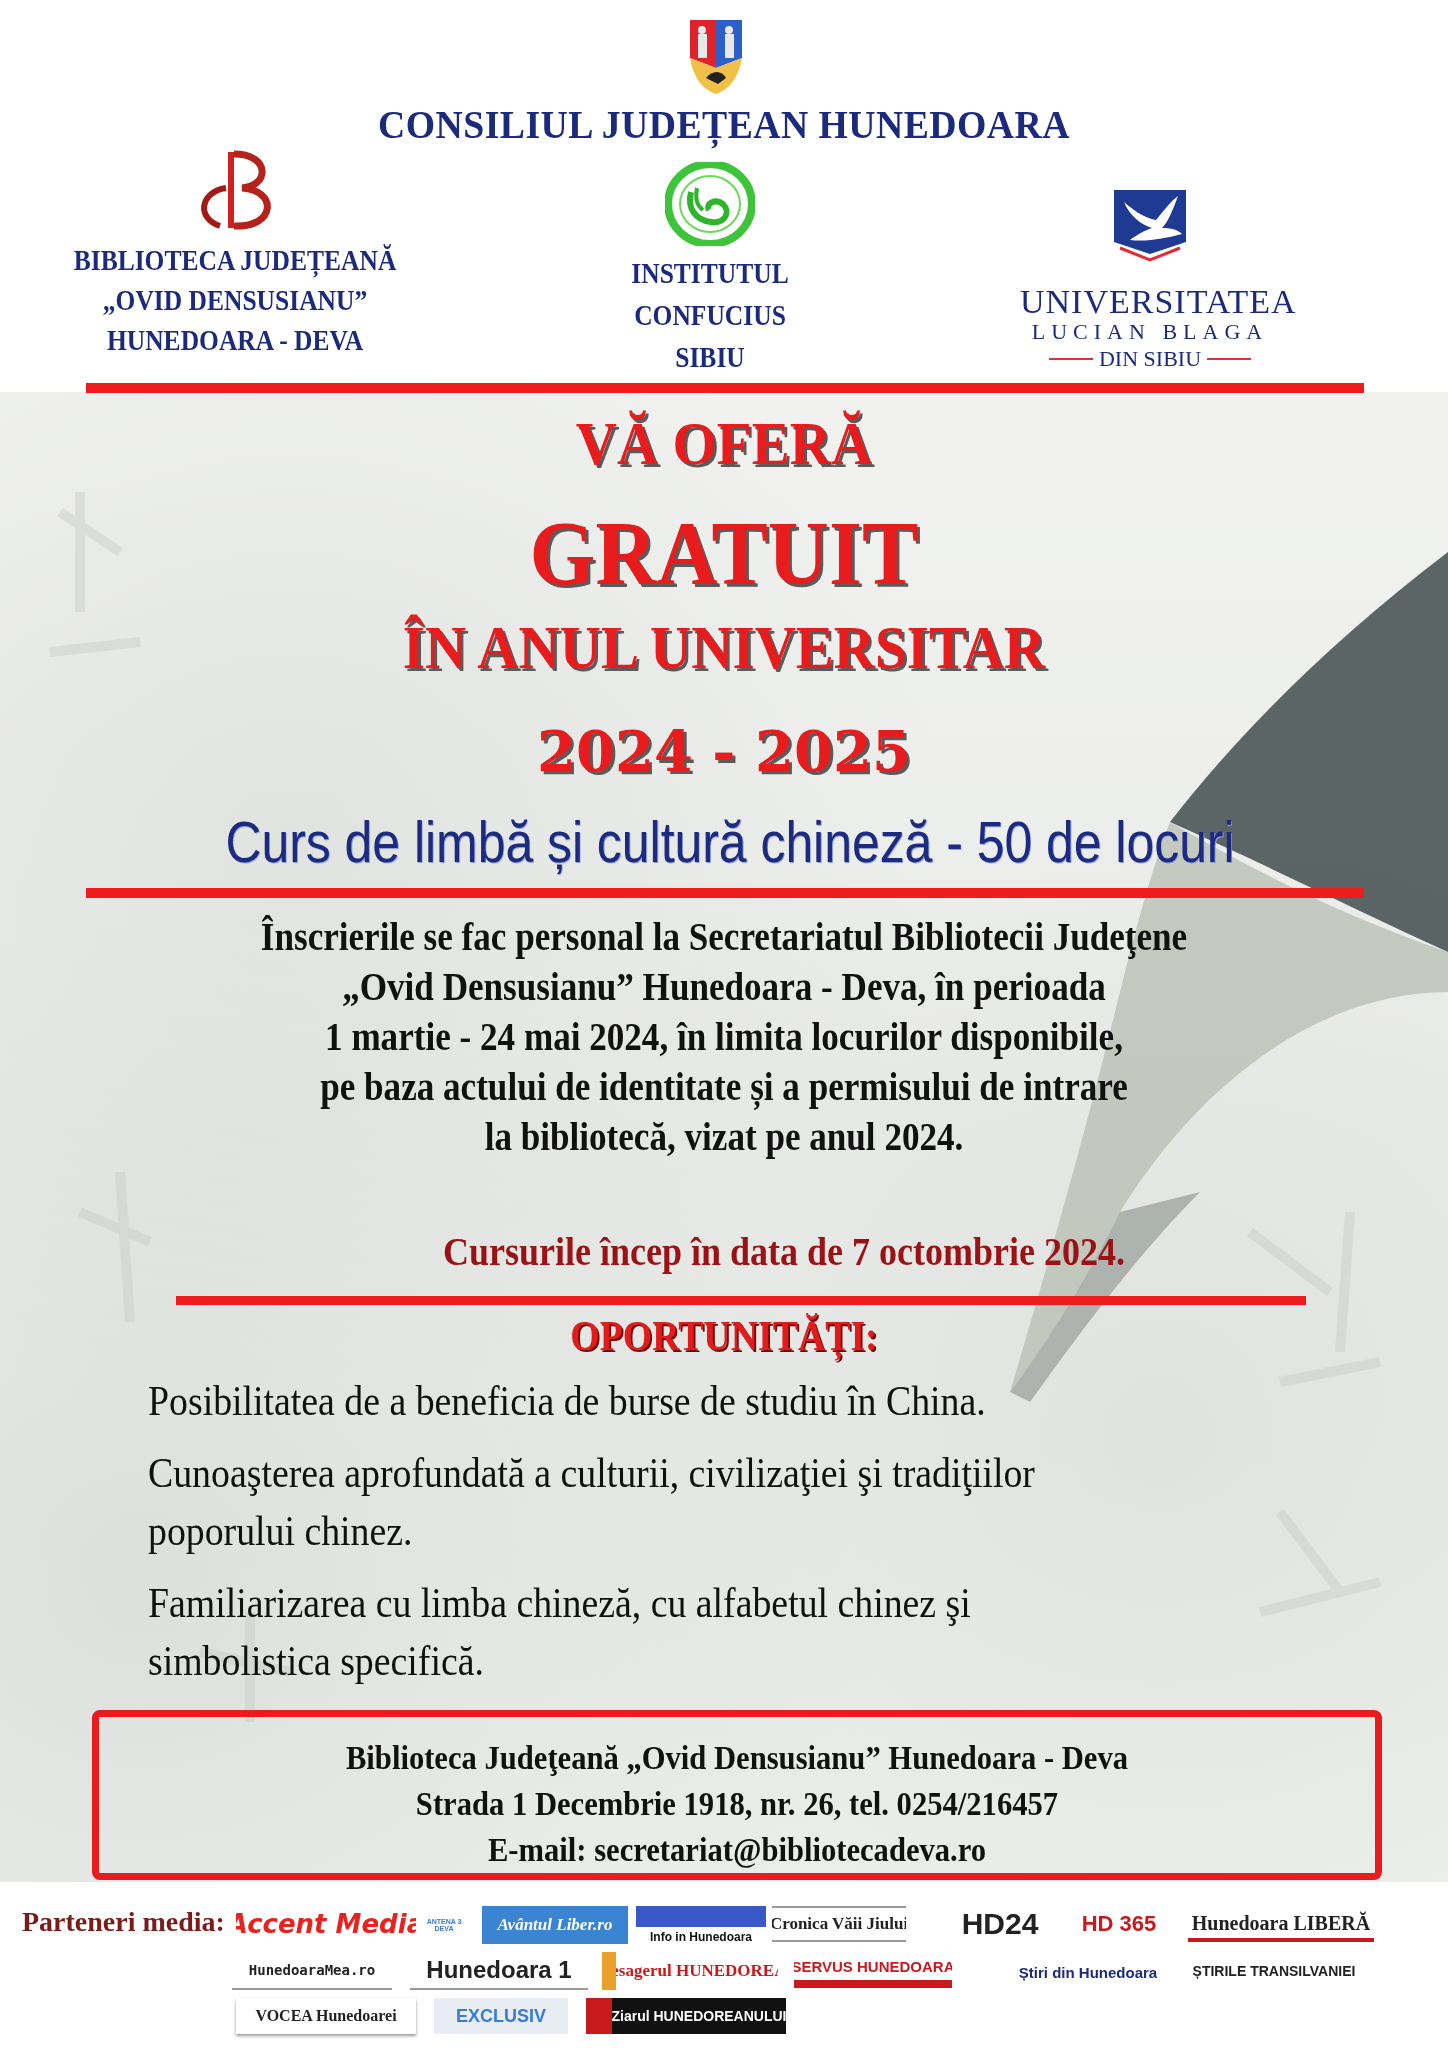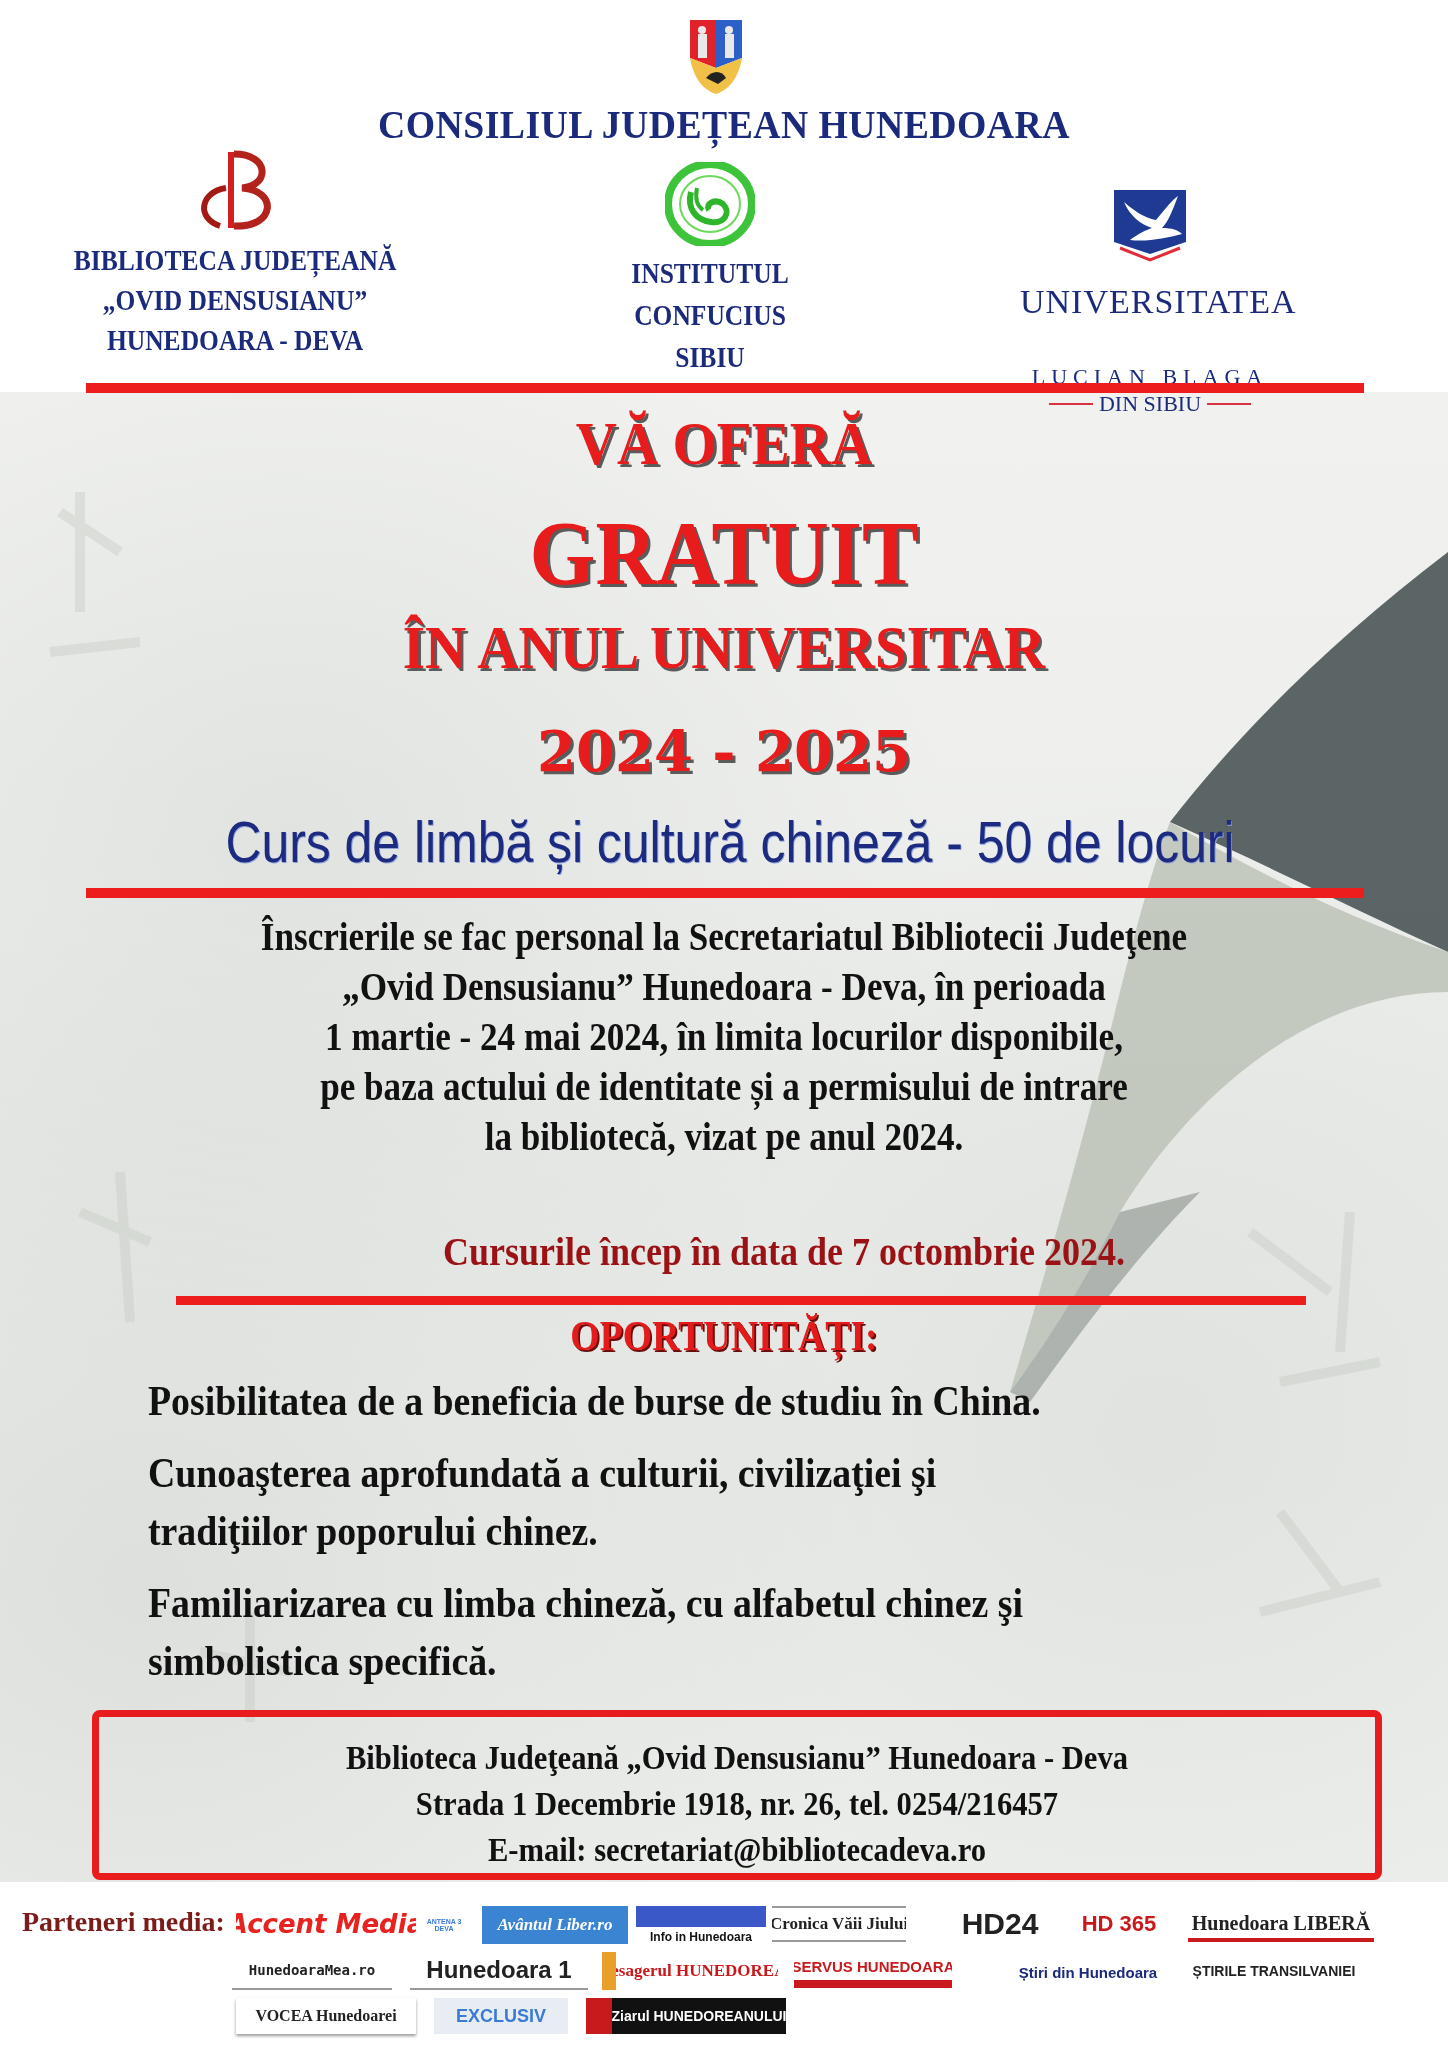--- a/index.html
+++ b/index.html
@@ -18,38 +18,38 @@
   .crest { position:absolute; left:688px; top:18px; width:56px; height:78px; }
   .council { position:absolute; left:0; width:1448px; top:100px; text-align:center; color:#1c2a7c; font-weight:bold; font-size:41px; letter-spacing:0.5px; transform:scaleX(0.92); }
 
   .logo-col { position:absolute; text-align:center; color:#1c2a7c; font-weight:bold; }
   .lib-col { left:40px; top:148px; width:390px; }
   .conf-col { left:580px; top:162px; width:260px; }
   .univ-col { left:1020px; top:188px; width:260px; }
   .org-name { font-size:29px; line-height:40px; transform:scaleX(0.88); }
   .org-name2 { font-size:29px; line-height:42px; transform:scaleX(0.88); }
   .univ-line1 { font-size:34px; line-height:32px; color:#1c2a7c; font-weight:normal; letter-spacing:1px; }
-  .univ-line2 { font-size:22px; line-height:28px; color:#1c2a7c; font-weight:normal; letter-spacing:6px;margin-top:45px; }
+  .univ-line2 { font-size:22px; line-height:28px; color:#1c2a7c; font-weight:normal; letter-spacing:6px; }
   .univ-line3 { font-size:22px; line-height:26px; color:#1c2a7c; font-weight:normal; display:flex; align-items:center; justify-content:center; gap:6px; }
   .univ-line3 .dash { display:inline-block; width:44px; height:2px; background:#d8313f; }
 
   .rule { position:absolute; height:10px; background:#ee1d1d; }
 
   .title { position:absolute; left:0; width:1448px; text-align:center; color:#e81c1c; font-weight:bold; text-shadow:3px 3px 0 #5b5b5b; }
   .t1 { top:408px; font-size:62px; transform:scaleX(0.92); }
   .t2 { top:500px; font-size:92px; transform:scaleX(0.92); }
   .t3 { top:612px; font-size:62px; transform:scaleX(0.92); }
   .t4 { top:718px; font-size:56px; font-family:"DejaVu Serif", serif; }
   .course { position:absolute; left:100px; width:1260px; top:808px; text-align:center; font-family:"Liberation Sans", sans-serif; font-size:58px; color:#1c2a80; transform:scaleX(0.86); text-shadow:1px 1px 0 #8fa0d8; white-space:nowrap; }
 
   .info { position:absolute; left:0; width:1448px; top:912px; text-align:center; font-size:39px; line-height:50px; color:#111; font-weight:bold; transform:scaleX(0.9); }
   .start { position:absolute; left:60px; width:1448px; top:1228px; text-align:center; font-size:40px; color:#9b1216; font-weight:bold; transform:scaleX(0.9); }
 
   .opp-title { position:absolute; left:0; width:1448px; top:1312px; text-align:center; font-size:42px; color:#e31b1b; font-weight:bold; text-shadow:2px 2px 0 #6b0b0b; transform:scaleX(0.9); }
-  .opp-list { position:absolute; left:148px; top:1372px; width:1260px; font-size:42px; line-height:58px; color:#111; font-weight:bold; }
+  .opp-list { position:absolute; left:148px; top:1372px; width:1260px; font-size:42px; line-height:58px; color:#111; font-weight:normal; }
   .opp-item { margin-bottom:14px; transform-origin:left; transform:scaleX(0.9); }
 
   .contact { position:absolute; left:92px; top:1710px; width:1290px; height:170px; border:7px solid #e81c1c; border-radius:8px; box-sizing:border-box; text-align:center; font-size:34px; line-height:46px; color:#111; font-weight:bold; padding-top:18px; }
   .contact div { transform:scaleX(0.9); }
 
   .partners-label { position:absolute; left:22px; top:1906px; font-size:28px; color:#7a1c1a; font-weight:bold; }
   .plogo { position:absolute; display:flex; align-items:center; justify-content:center; box-sizing:border-box; font-weight:bold; overflow:hidden; white-space:nowrap; }
 </style>
 </head>
 <body>

